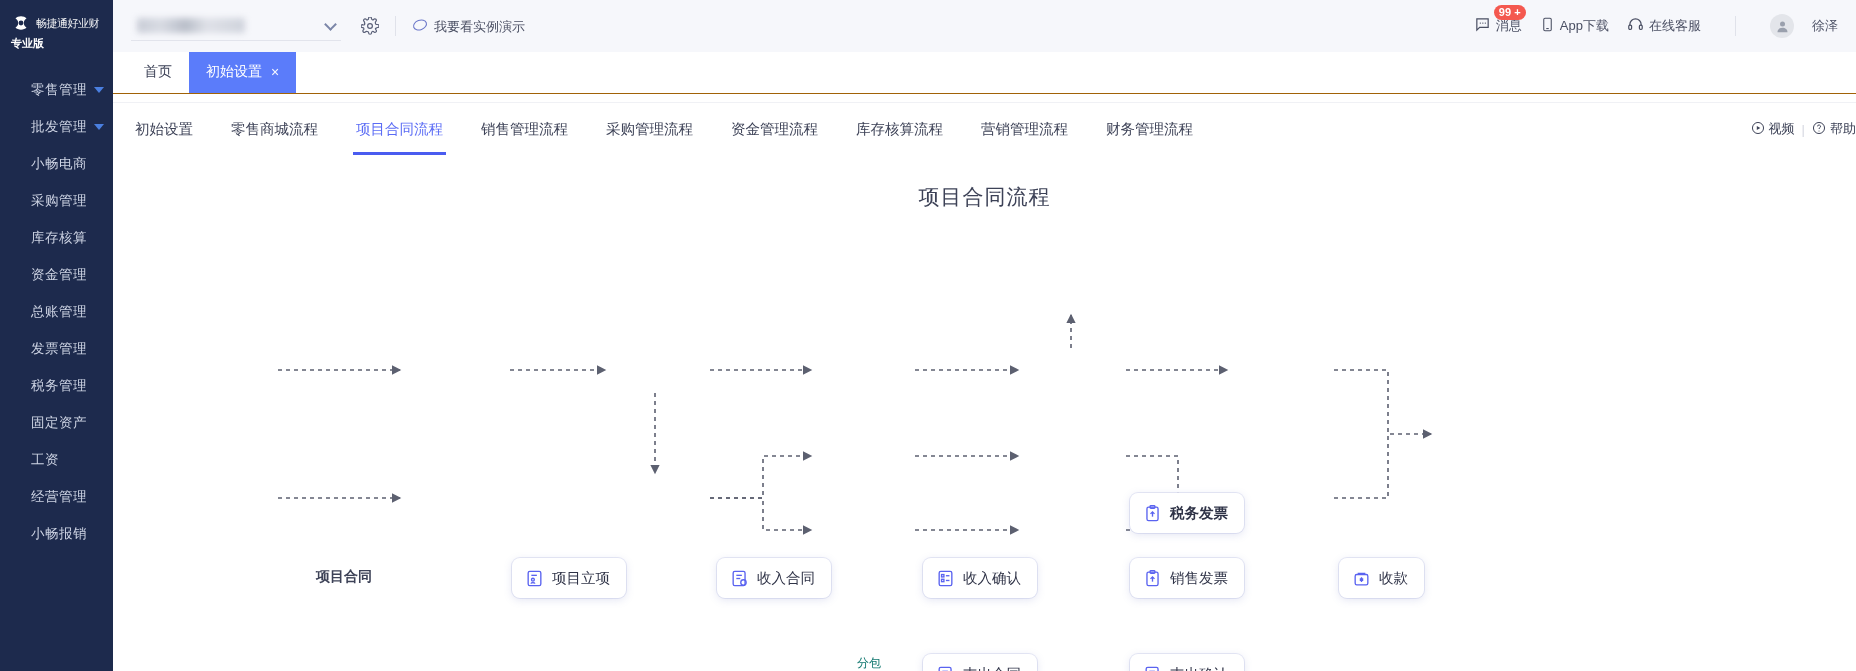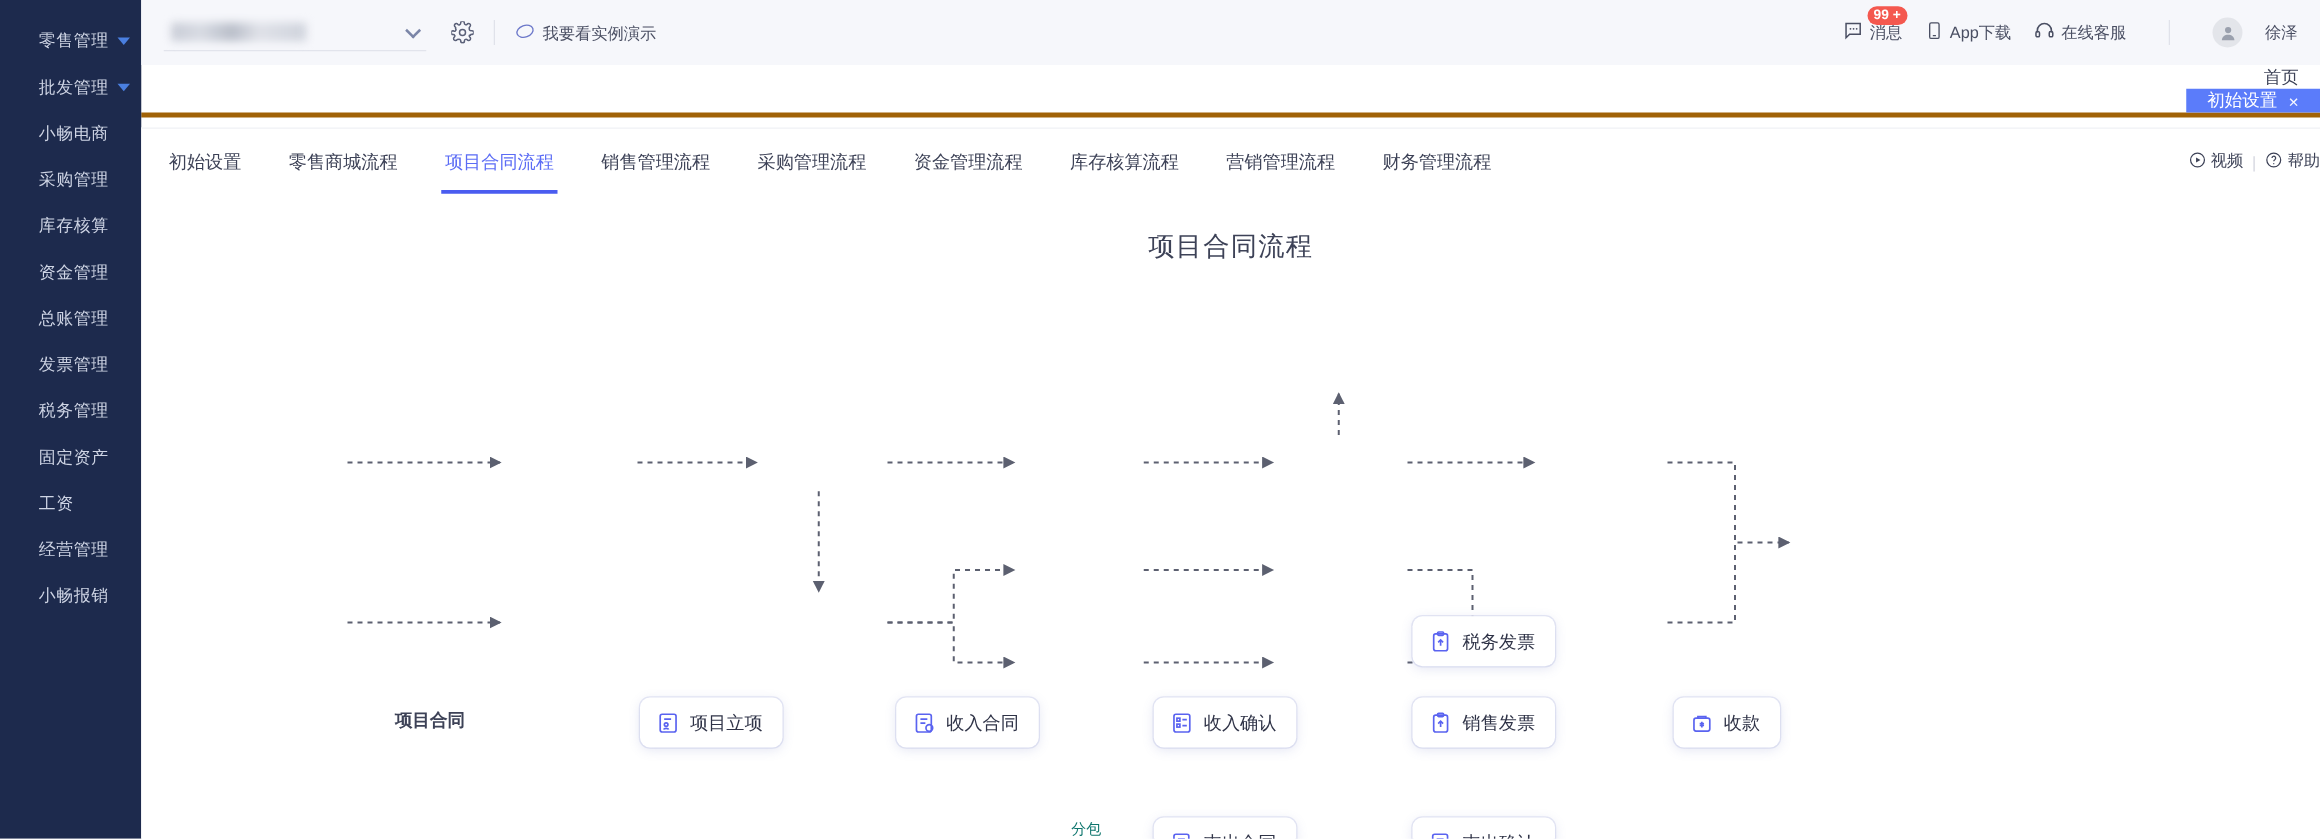--- a/index.html
+++ b/index.html
@@ -97,21 +97,21 @@
   .avatar {
     width: 24px; height: 24px; border-radius: 50%;
     background: #e3e5ea; display: flex; align-items: center; justify-content: center;
   }
   .uname { color: #4a4f63; font-size: 13px; white-space: nowrap; }
 
   
   .tabstrip {
     height: 42px; background: #fff;
     display: flex; align-items: flex-end;
-    border-bottom: 4px solid #a16207; flex-direction: column;
+    padding-left: 14px; border-bottom: 1px solid #a16207;
   }
   .tab {
     height: 42px; display: flex; align-items: center; justify-content: center;
     padding: 0 17px; font-size: 14px; color: #3d4257; cursor: pointer;
   }
   .tab.active { background: #5b7cfa; color: #fff; }
   .tab .x { margin-left: 9px; font-size: 14px; opacity: .95; }
 
   
   .content {
@@ -163,20 +163,33 @@
   .edgelabel {
     position: absolute; font-size: 12px; color: #0f766e; white-space: nowrap;
   }
 </style>
 </head>
 <body>
 
 <div class="app">
 
   <aside class="sidebar">
+    <div class="logo-wrap">
+      <div class="logo-row">
+        <span class="logo-mark">
+          <svg width="22" height="22" viewBox="0 0 24 24">
+            <path d="M12 2C6.5 2 2 6.5 2 12s4.5 10 10 10 10-4.5 10-10S17.5 2 12 2z" fill="none"></path>
+            <path d="M6 7c2.5-3 9.5-3 12 0-1.5 1-3 2.5-3 5s1.5 4 3 5c-2.5 3-9.5 3-12 0 1.5-1 3-2.5 3-5S7.5 8 6 7z" fill="#ffffff"></path>
+            <circle cx="12" cy="12" r="2.6" fill="#1d2a4d"></circle>
+          </svg>
+        </span>
+        <span class="logo-text">畅捷通好业财</span>
+      </div>
+      <div class="logo-badge">专业版</div>
+    </div>
     <nav class="nav">
       <div class="nav-item">
           <span class="label">零售管理</span>
           <span class="caret"></span>
         </div>
       <div class="nav-item">
           <span class="label">批发管理</span>
           <span class="caret"></span>
         </div>
       <div class="nav-item">
@@ -400,21 +413,21 @@
                 <rect x="4" y="3" width="16" height="18" rx="2"></rect>
                 <rect x="7" y="7" width="3" height="3"></rect>
                 <line x1="12.5" y1="8.5" x2="17" y2="8.5"></line>
                 <rect x="7" y="13" width="3" height="3"></rect>
                 <line x1="12.5" y1="14.5" x2="17" y2="14.5"></line>
               </svg>
           </span>
           <span>收入确认</span>
         </div>
 
-        <div class="node" style="left:1017px; top:278px;">
+        <div class="node" style="left:1017px; top:278px;font-weight:bold;">
           <span class="ico">
             <svg width="19" height="19" viewBox="0 0 24 24" fill="none" stroke="#5a63f0" stroke-width="1.7">
                 <rect x="5" y="4" width="14" height="17" rx="2"></rect>
                 <rect x="9" y="2" width="6" height="3.4" rx="1"></rect>
                 <path d="M12 16V10"></path>
                 <path d="M9.5 12.5L12 10l2.5 2.5"></path>
               </svg>
           </span>
           <span>税务发票</span>
         </div>

